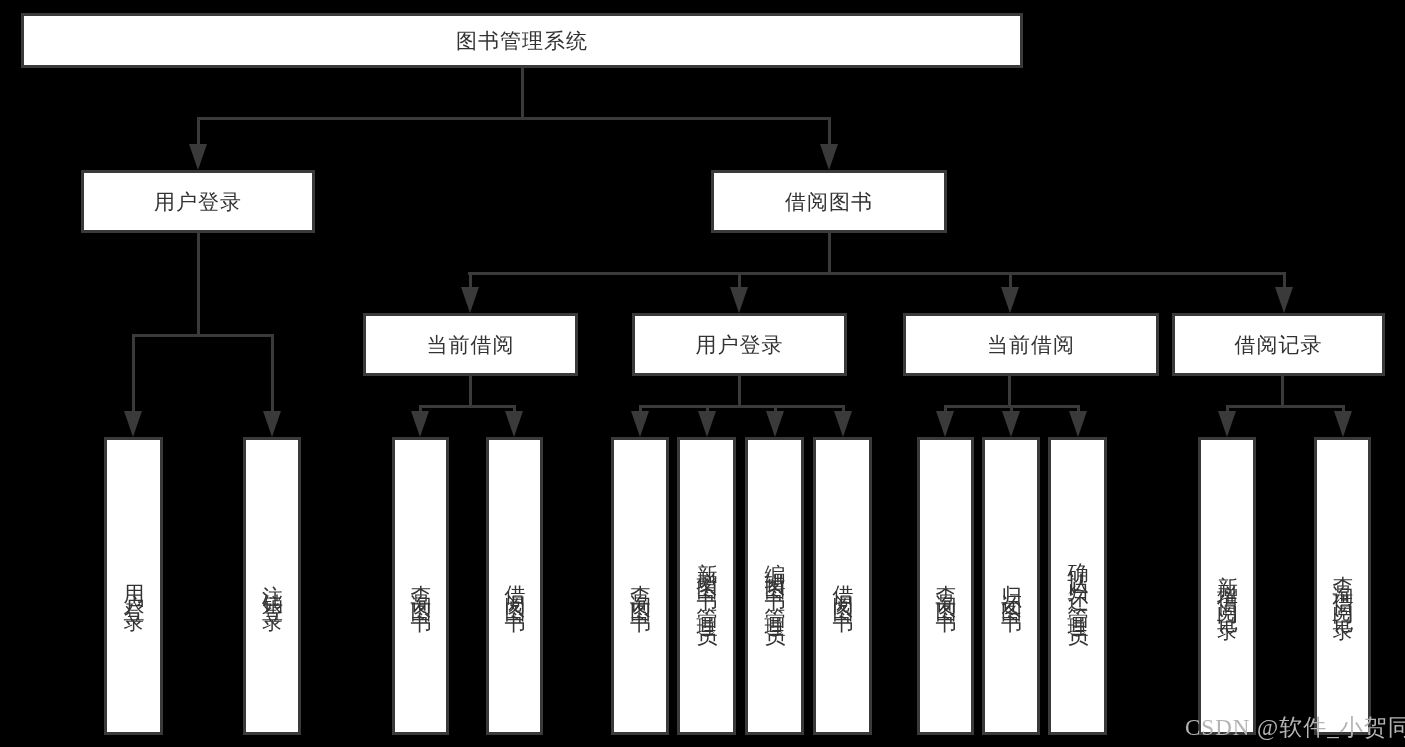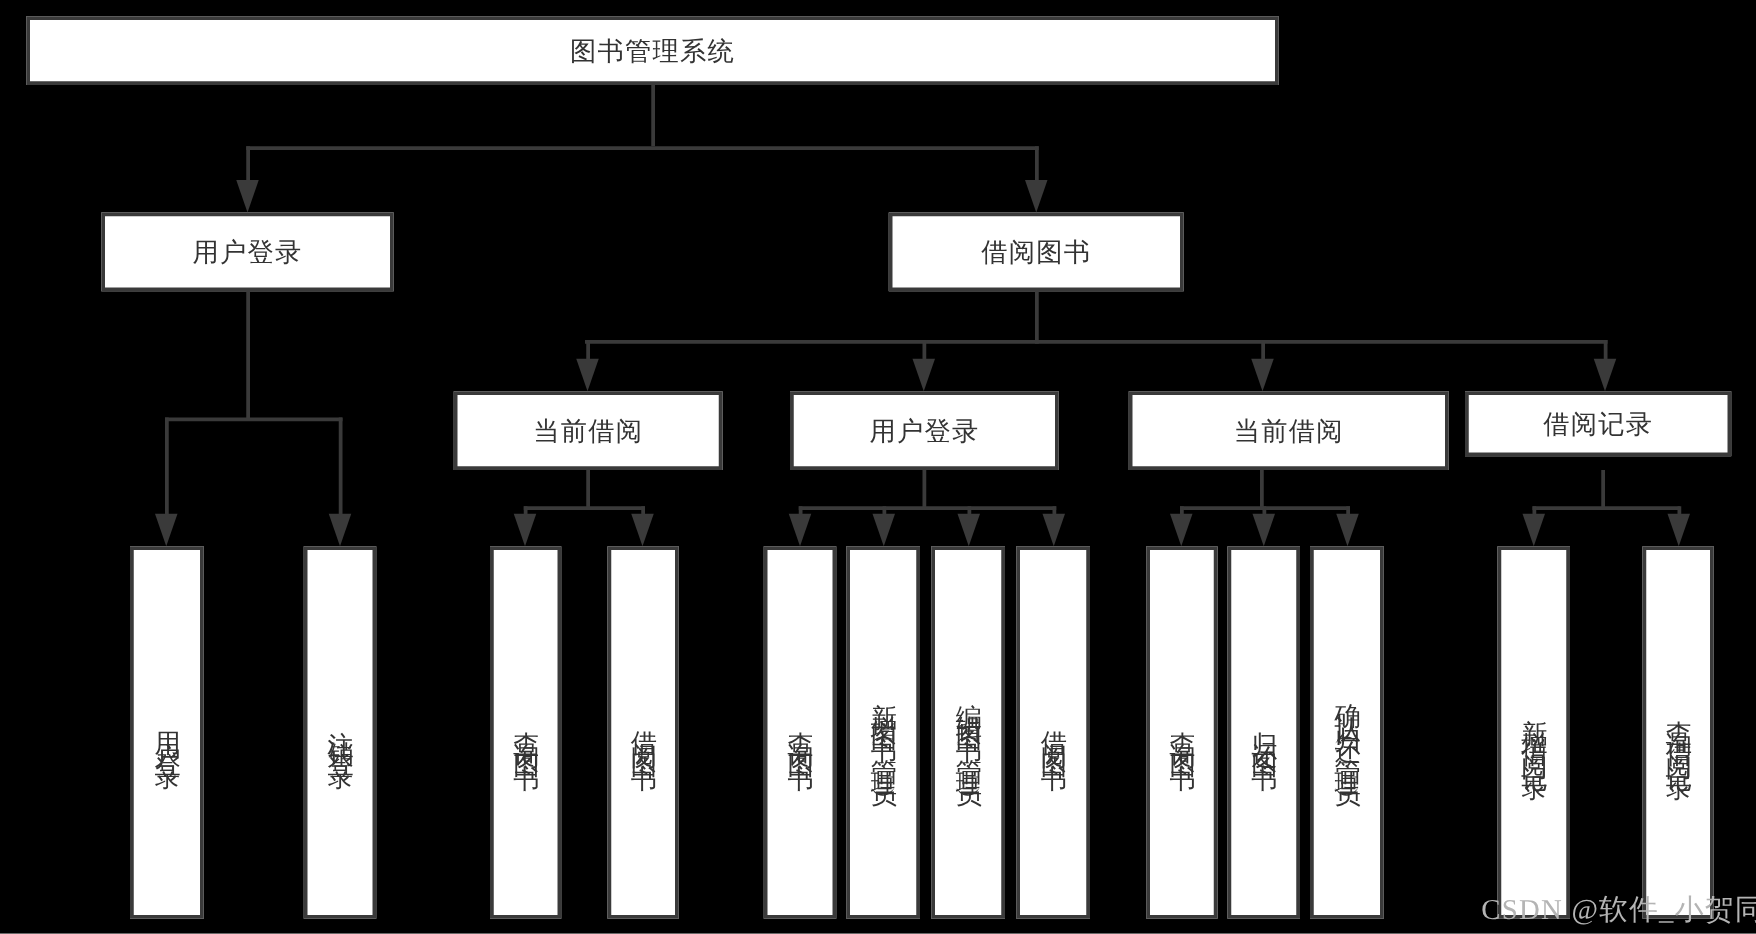--- a/index.html
+++ b/index.html
@@ -45,21 +45,21 @@
 
   <div class="node h" style="left:363px;top:313px;width:215px;height:63px;">
     <span>当前借阅</span>
   </div>
   <div class="node h" style="left:632px;top:313px;width:215px;height:63px;">
     <span>用户登录</span>
   </div>
   <div class="node h" style="left:903px;top:313px;width:256px;height:63px;">
     <span>当前借阅</span>
   </div>
-  <div class="node h" style="left:1172px;top:313px;width:213px;height:52px;">
+  <div class="node h" style="left:1172px;top:313px;width:213px;height:63px;">
     <span>借阅记录</span>
   </div>
 
   <div class="node v" style="left:104px;top:437px;width:59px;height:298px;">
     <span>用户登录</span>
   </div>
   <div class="node v" style="left:243px;top:437px;width:58px;height:298px;">
     <span>注销登录</span>
   </div>
   <div class="node v" style="left:392px;top:437px;width:57px;height:298px;">

